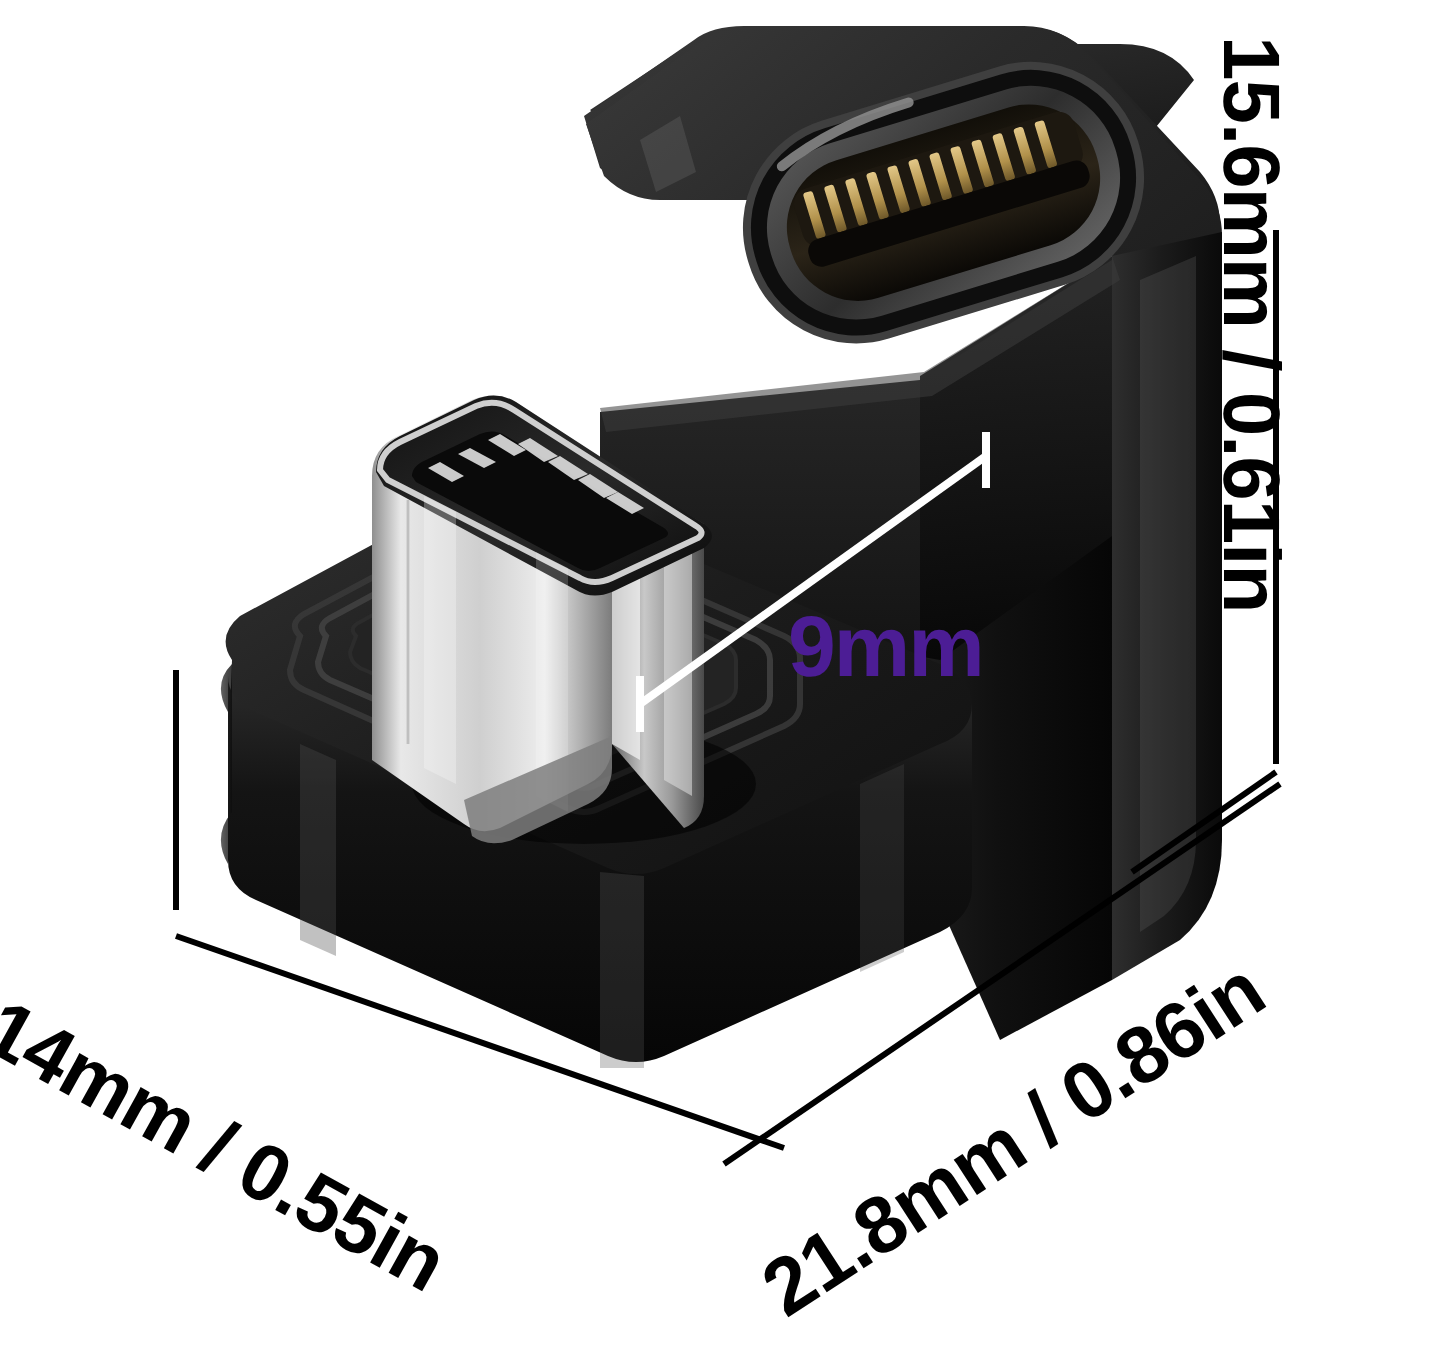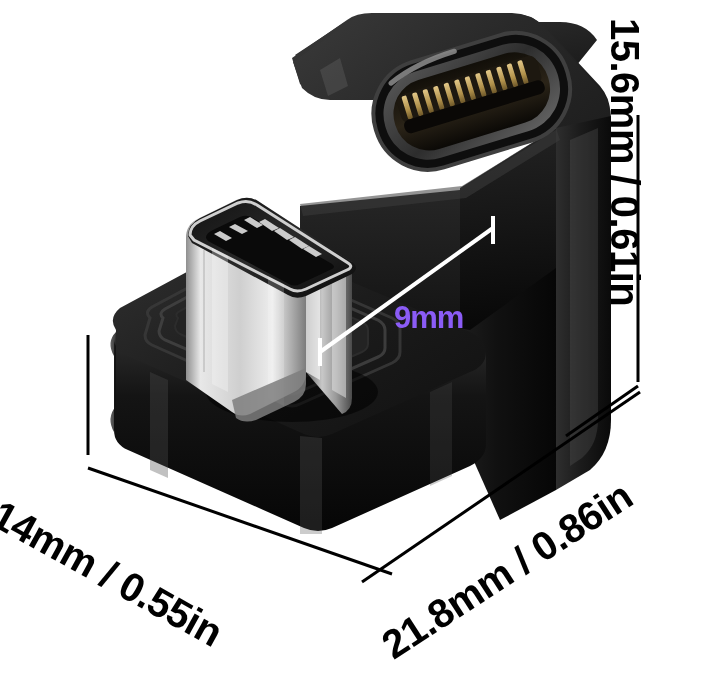--- a/index.html
+++ b/index.html
@@ -46,23 +46,23 @@
     transform:rotate(29deg);
   }
   #label-length{
     left:374px; top:630px;
     font-size:40px;
     transform-origin:0 0;
     transform:rotate(-33deg);
   }
   #label-nine{
     left:394px; top:300px;
-    font-size:31px;
+    font-size:43px;
     font-weight:700;
-    color:#8b5cf6;
+    color:#4c1d95;
     letter-spacing:-1px;
   }
 </style>
 </head>
 <body>
 
 <div id="stage">
 
   <svg class="layer" id="product-svg" viewBox="0 0 720 685">
     <defs>

